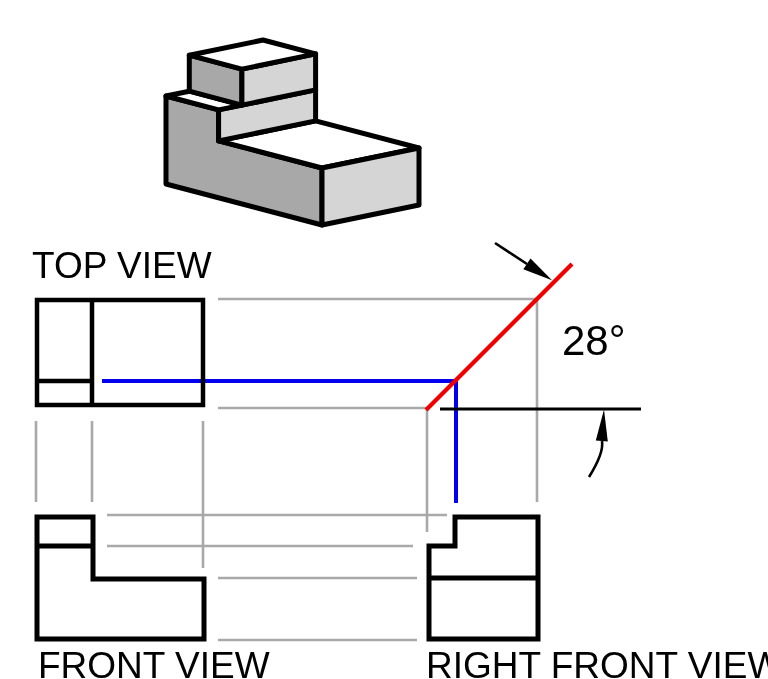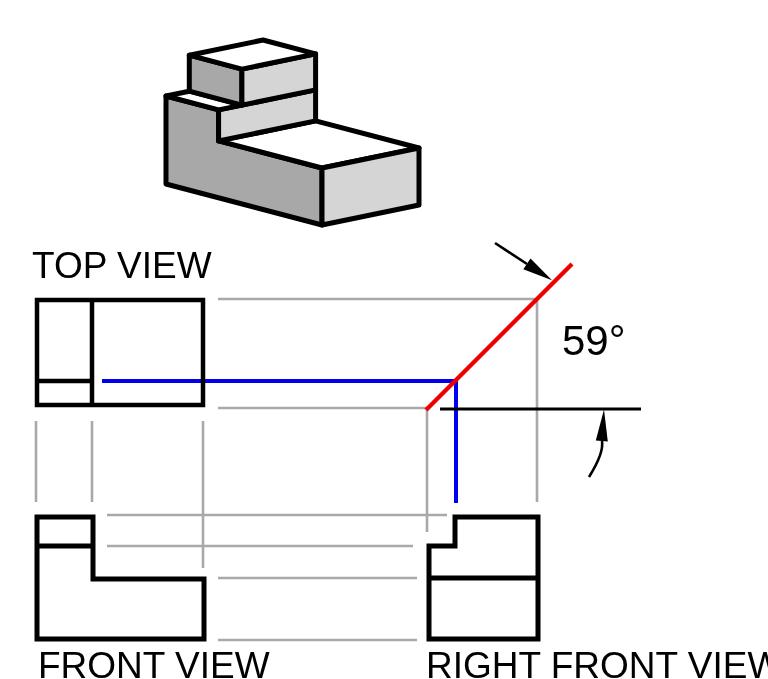--- a/index.html
+++ b/index.html
@@ -85,15 +85,15 @@
 
     <g fill="none" stroke="#000" stroke-width="5">
       <path d="M455,485 L538,485 L538,607 L429,607 L429,514 L455,514 Z"></path>
       <line x1="429" y1="546" x2="538" y2="546"></line>
     </g>
   </svg>
 
   <div id="lbl-top" class="label view-label">TOP VIEW</div>
   <div id="lbl-front" class="label view-label">FRONT VIEW</div>
   <div id="lbl-right" class="label view-label">RIGHT FRONT VIEW</div>
-  <div id="lbl-angle" class="label">59°</div>
+  <div id="lbl-angle" class="label">28°</div>
 
 </div>
 
 </body></html>

